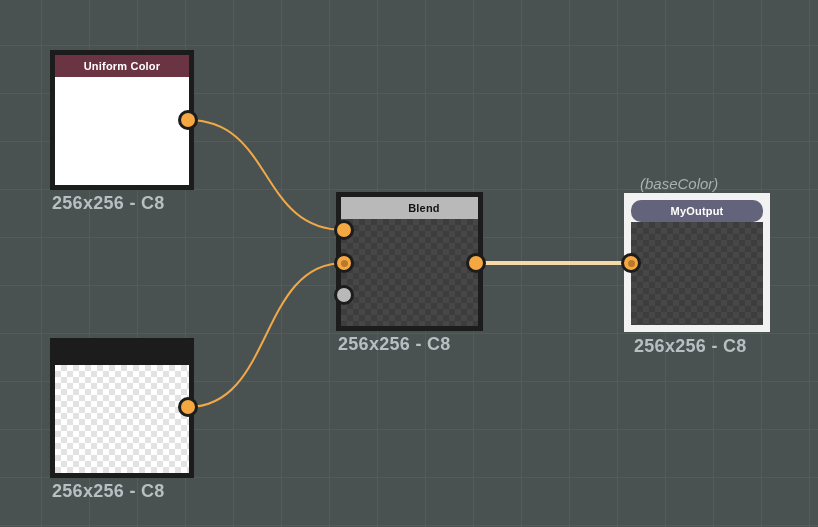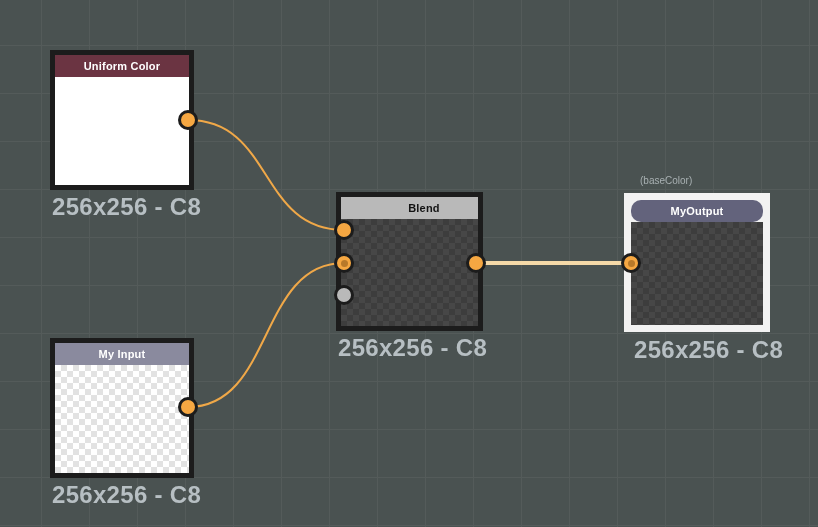--- a/index.html
+++ b/index.html
@@ -71,25 +71,25 @@
     box-shadow:inset 0 0 0 4px #f5a742;
   }
   .port.donut-orange::after{
     content:"";position:absolute;left:50%;top:50%;
     width:7px;height:7px;margin:-3.5px 0 0 -3.5px;border-radius:50%;
     background:#b8792a;
   }
   .port.filled-gray{background:#b9b9b9;}
 
   .size-label{
-    position:absolute;font-size:24px;font-weight:bold;
+    position:absolute;font-size:18px;font-weight:bold;
     color:#b7bfc3;white-space:nowrap;letter-spacing:.3px;
   }
   .tag-label{
-    position:absolute;font-size:10px;
+    position:absolute;font-size:15px;font-style:italic;
     color:#a8b0b2;white-space:nowrap;
   }
 </style>
 </head>
 <body>
 
 <div id="canvas">
 
   <svg id="wires" viewBox="0 0 818 527" width="818" height="527">
       <path d="M 188 120 C 273.8 120, 258.2 230, 344 230" fill="none" stroke="#f0a848" stroke-width="2" stroke-linecap="round"></path>
@@ -100,21 +100,20 @@
   <div class="node" id="node-uniform-color" style="left: 50px; top: 50px; width: 144px; height: 140px; text-align: right;">
     <div class="frame"></div>
     <div class="titlebar title-maroon">Uniform Color</div>
     <div class="body fill-white"></div>
   </div>
   <div class="size-label" style="left:52px;top:193px;">256x256 - C8</div>
   <div class="port filled-orange" style="left:188px;top:120px;"></div>
 
   <div class="node" id="node-my-input" style="left: 50px; top: 338px; width: 144px; height: 140px;">
     <div class="frame"></div>
-    <div class="titlebar title-purple">My Input</div>
     <div class="body checker-light"></div>
   </div>
   <div class="size-label" style="left:52px;top:481px;">256x256 - C8</div>
   <div class="port filled-orange" style="left:188px;top:407px;"></div>
 
   <div class="node" id="node-blend" style="left: 336px; top: 192px; width: 147px; height: 139px;">
     <div class="frame"></div>
     <div class="titlebar title-gray">Blend</div>
     <div class="body checker-dark"></div>
   </div>

